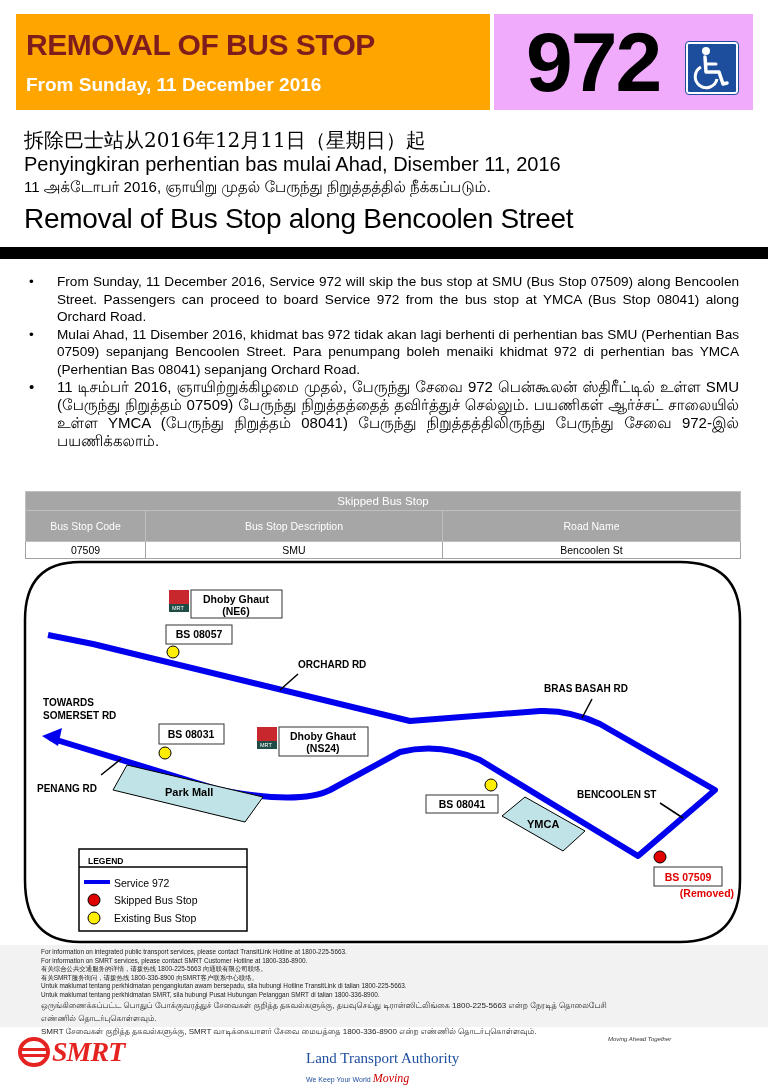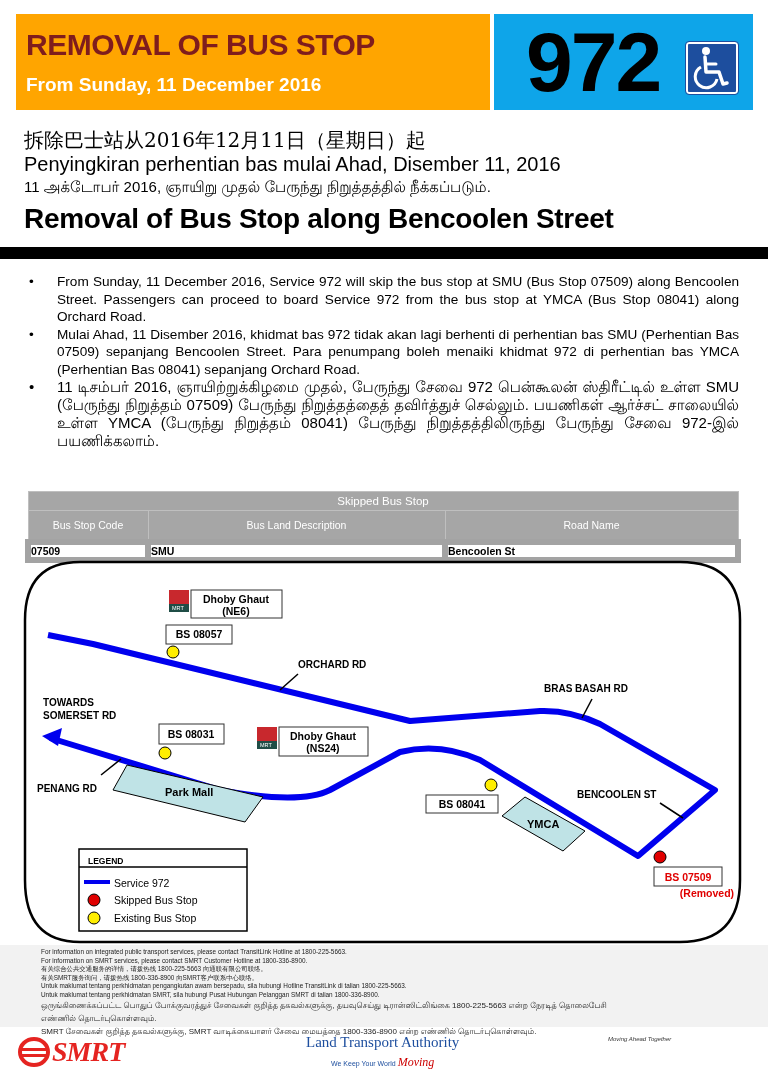--- a/index.html
+++ b/index.html
@@ -1,44 +1,44 @@
 <!DOCTYPE html>
 <html><head>
 <meta charset="utf-8">
 <style>
   * { box-sizing: border-box; margin: 0; padding: 0; }
   body { width: 768px; height: 1087px; background: #fff; font-family: "Liberation Sans", sans-serif; color: #000; position: relative; overflow: hidden; }
   .header-orange { position: absolute; left: 16px; top: 14px; width: 474px; height: 96px; background: #ffa500; }
   .header-title { position: absolute; left: 10px; top: 14px; font-size: 30px; font-weight: bold; color: #7f1d1d; letter-spacing: -0.5px; }
   .header-sub { position: absolute; left: 10px; top: 60px; font-size: 19px; font-weight: bold; color: #fff; }
-  .header-green { position: absolute; left: 494px; top: 14px; width: 259px; height: 96px; background: #0ea5e9; }
+  .header-green { position: absolute; left: 494px; top: 14px; width: 259px; height: 96px; background: #f0abfc; }
   .route-number { position: absolute; left: 32px; top: 0px; font-size: 84px; font-weight: bold; color: #000; letter-spacing: -2px; line-height: 96px; }
   .wheelchair { position: absolute; left: 192px; top: 28px; width: 52px; height: 52px; background: #1d4e9e; border: 2px solid #fff; outline: 1px solid #1d4e9e; border-radius: 3px; display:flex; align-items:center; justify-content:center; }
   .line-cn { position: absolute; left: 24px; top: 127px; font-size: 20px; font-family: "DejaVu Serif", serif; }
   .line-my { position: absolute; left: 24px; top: 153px; font-size: 20px; }
   .line-ta { position: absolute; left: 24px; top: 178px; font-size: 15px; }
-  .main-title { position: absolute; left: 24px; top: 203px; font-size: 28px; font-weight: bold; letter-spacing: -0.3px; }
+  .main-title { position: absolute; left: 24px; top: 203px; font-size: 28px; font-weight: normal; letter-spacing: -0.3px; }
   .black-bar { position: absolute; left: 0; top: 247px; width: 768px; height: 12px; background: #000; }
   .bullets { position: absolute; left: 24px; top: 273px; width: 715px; font-size: 13.6px; line-height: 17.5px; }
   .bullet { position: relative; padding-left: 33px; text-align: justify; }
   .bullet::before { content: "•"; position: absolute; left: 5px; top: 0; }
   .bullet.cn { font-size: 13.4px; }
   .bullet.ta { font-size: 15px; line-height: 18px; }
   .skip-table { position: absolute; left: 25px; top: 491px; width: 716px; border-collapse: collapse; font-size: 10.5px; }
   .skip-table th { background: #a6a6a6; color: #fff; font-weight: normal; height: 31px; border: 1px solid #bfbfbf; }
   .skip-table th.caption { font-size: 11.5px; height: 19px; }
-  .skip-table td { border: 6px solid #a3a3a3; height: 17px; font-weight: bold; }
+  .skip-table td { border: 1px solid #a3a3a3; text-align: center; height: 17px; }
   .map { position: absolute; left: 0; top: 556px; width: 768px; height: 390px; }
   .footer-band { position: absolute; left: 0; top: 945px; width: 768px; height: 82px; background: #f2f2f2; }
   .footer-lines { position: absolute; left: 41px; top: 948px; font-size: 6.4px; line-height: 8.5px; color: #222; }
   .footer-lines .big { font-size: 8px; line-height: 13px; }
   .logos { position: absolute; left: 0; top: 1030px; width: 768px; height: 57px; }
   .smrt-logo { position: absolute; left: 18px; top: 6px; display: flex; align-items: center; }
   .smrt-text { font-size: 28px; font-weight: bold; font-style: italic; color: #e52421; margin-left: 2px; letter-spacing: -1px; font-family: Liberation Serif, serif; }
-  .lta-logo { position: absolute; left: 306px; top: 4px; text-align: center; }
+  .lta-logo { position: absolute; left: 306px; top: 20px; }
   .lta-name { font-family: "Liberation Serif", serif; font-size: 15px; color: #1d4e9e; }
   .lta-tag { font-size: 7px; color: #1d4e9e; margin-top: 4px; }
   .lta-tag i { font-family: "Liberation Serif", serif; color: #c00; font-size: 12px; }
   .sgbus-logo { position: absolute; left: 608px; top: 6px; text-align: right; }
   .sgbus-text { font-size: 30px; font-weight: bold; letter-spacing: -1px; color: #000; }
   .sgbus-tag { font-size: 6px; font-style: italic; color: #333; }
   .heart { color: #e52421; }
 </style>
 </head>
 <body>
@@ -71,21 +71,21 @@
   <div class="bullet ta">11 டிசம்பர் 2016, ஞாயிற்றுக்கிழமை முதல், பேருந்து சேவை 972 பென்கூலன் ஸ்திரீட்டில் உள்ள SMU (பேருந்து நிறுத்தம் 07509) பேருந்து நிறுத்தத்தைத் தவிர்த்துச் செல்லும். பயணிகள் ஆர்ச்சட் சாலையில் உள்ள YMCA (பேருந்து நிறுத்தம் 08041) பேருந்து நிறுத்தத்திலிருந்து பேருந்து சேவை 972-இல் பயணிக்கலாம்.</div>
 </div>
 
 <table class="skip-table">
   <tbody>
       <tr>
         <th class="caption" colspan="3">Skipped Bus Stop</th>
       </tr>
   <tr>
     <th style="width:120px">Bus Stop Code</th>
-    <th style="width:297px">Bus Land Description</th>
+    <th style="width:297px">Bus Stop Description</th>
     <th>Road Name</th>
   </tr>
   <tr>
     <td>07509</td>
     <td>SMU</td>
     <td>Bencoolen St</td>
   </tr>
 </tbody>
   </table>
 

